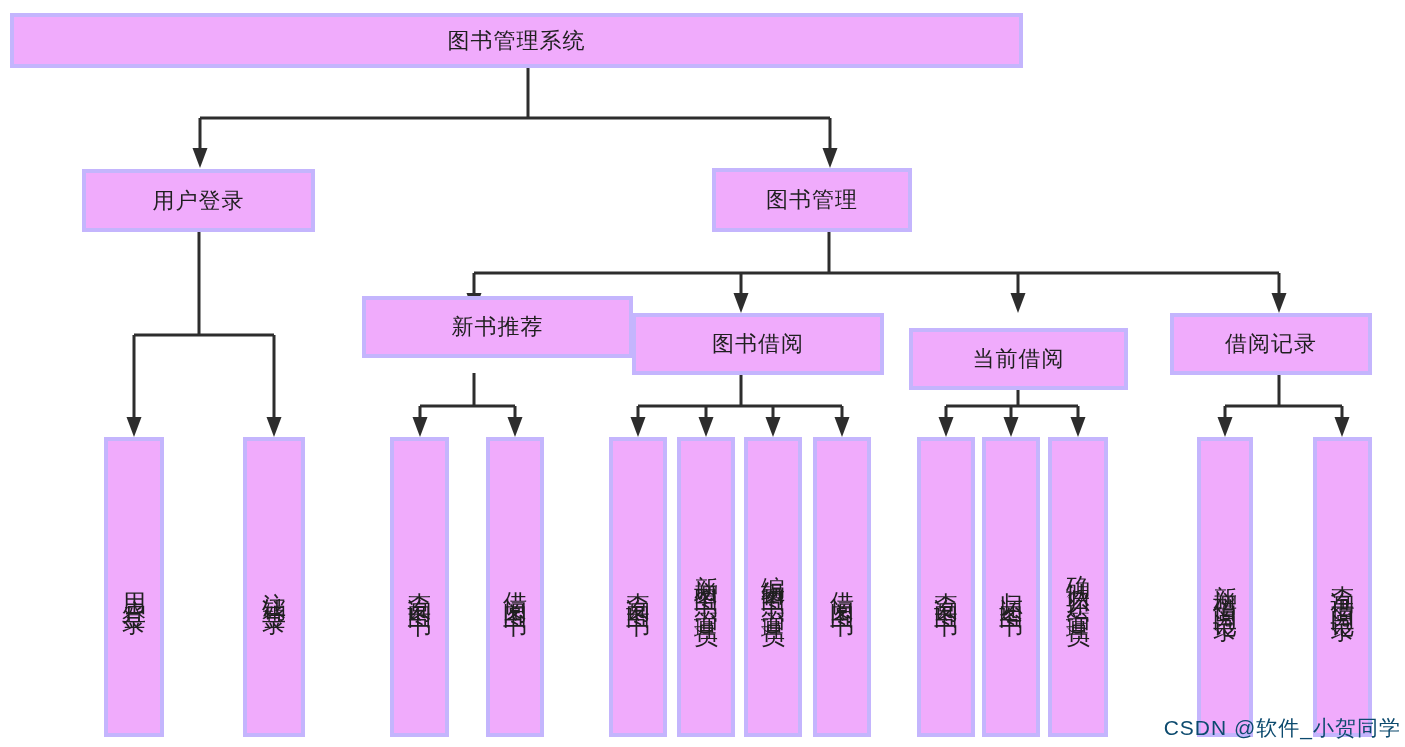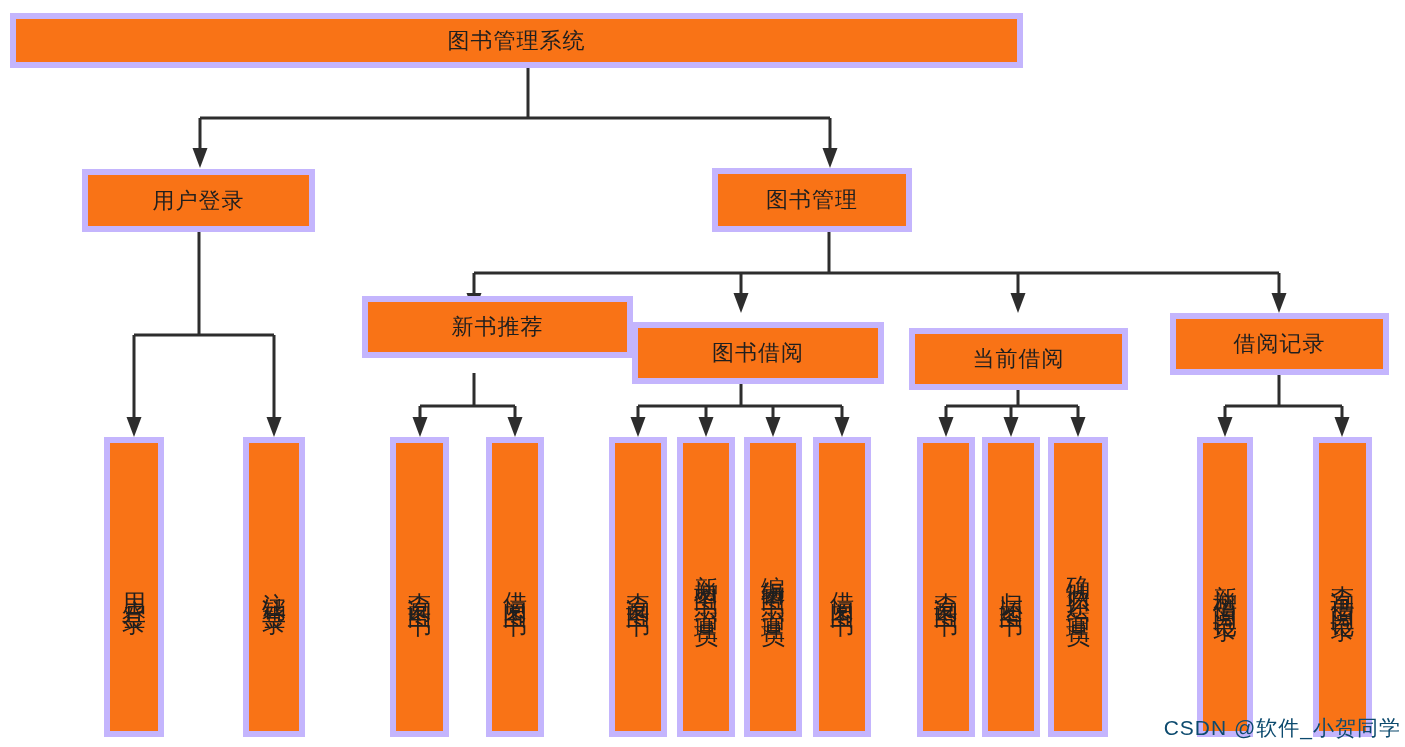--- a/index.html
+++ b/index.html
@@ -7,22 +7,22 @@
     position:relative;
     width:1405px;height:747px;
     background:#ffffff;
     font-family:"Liberation Sans","DejaVu Sans",sans-serif;
     overflow:hidden;
   }
   #wires{position:absolute;left:0;top:0;z-index:1;}
   .box{
     position:absolute;
     box-sizing:border-box;
-    border:6px solid #c4b5fd;
-    background:#f97316;
+    border:4px solid #c4b5fd;
+    background:#f0abfc;
     display:flex;align-items:center;justify-content:center;
     z-index:2;
   }
   .h-label{
     font-size:22px;color:#1f1f1f;letter-spacing:1px;white-space:nowrap;
   }
   .leaf{overflow:hidden;}
   .v-text{
     writing-mode:vertical-rl;
     text-orientation:mixed;
@@ -86,27 +86,27 @@
   <div class="box" style="left:82px;top:169px;width:233px;height:63px">
     <span class="h-label">用户登录</span>
   </div>
   <div class="box" style="left:712px;top:168px;width:200px;height:64px">
     <span class="h-label">图书管理</span>
   </div>
 
   <div class="box" style="left:362px;top:296px;width:271px;height:62px">
     <span class="h-label">新书推荐</span>
   </div>
-  <div class="box" style="left:632px;top:322px;width:252px;height:62px">
+  <div class="box" style="left:632px;top:313px;width:252px;height:62px">
     <span class="h-label">图书借阅</span>
   </div>
   <div class="box" style="left:909px;top:328px;width:219px;height:62px">
     <span class="h-label">当前借阅</span>
   </div>
-  <div class="box" style="left:1170px;top:313px;width:219px;height:62px">
+  <div class="box" style="left:1170px;top:313px;width:202px;height:62px">
     <span class="h-label">借阅记录</span>
   </div>
 
   <div class="box leaf" style="left:104px;top:437px;width:60px;height:300px">
     <span class="v-text">用户登录</span>
   </div>
   <div class="box leaf" style="left:243px;top:437px;width:62px;height:300px">
     <span class="v-text">注销登录</span>
   </div>
 

